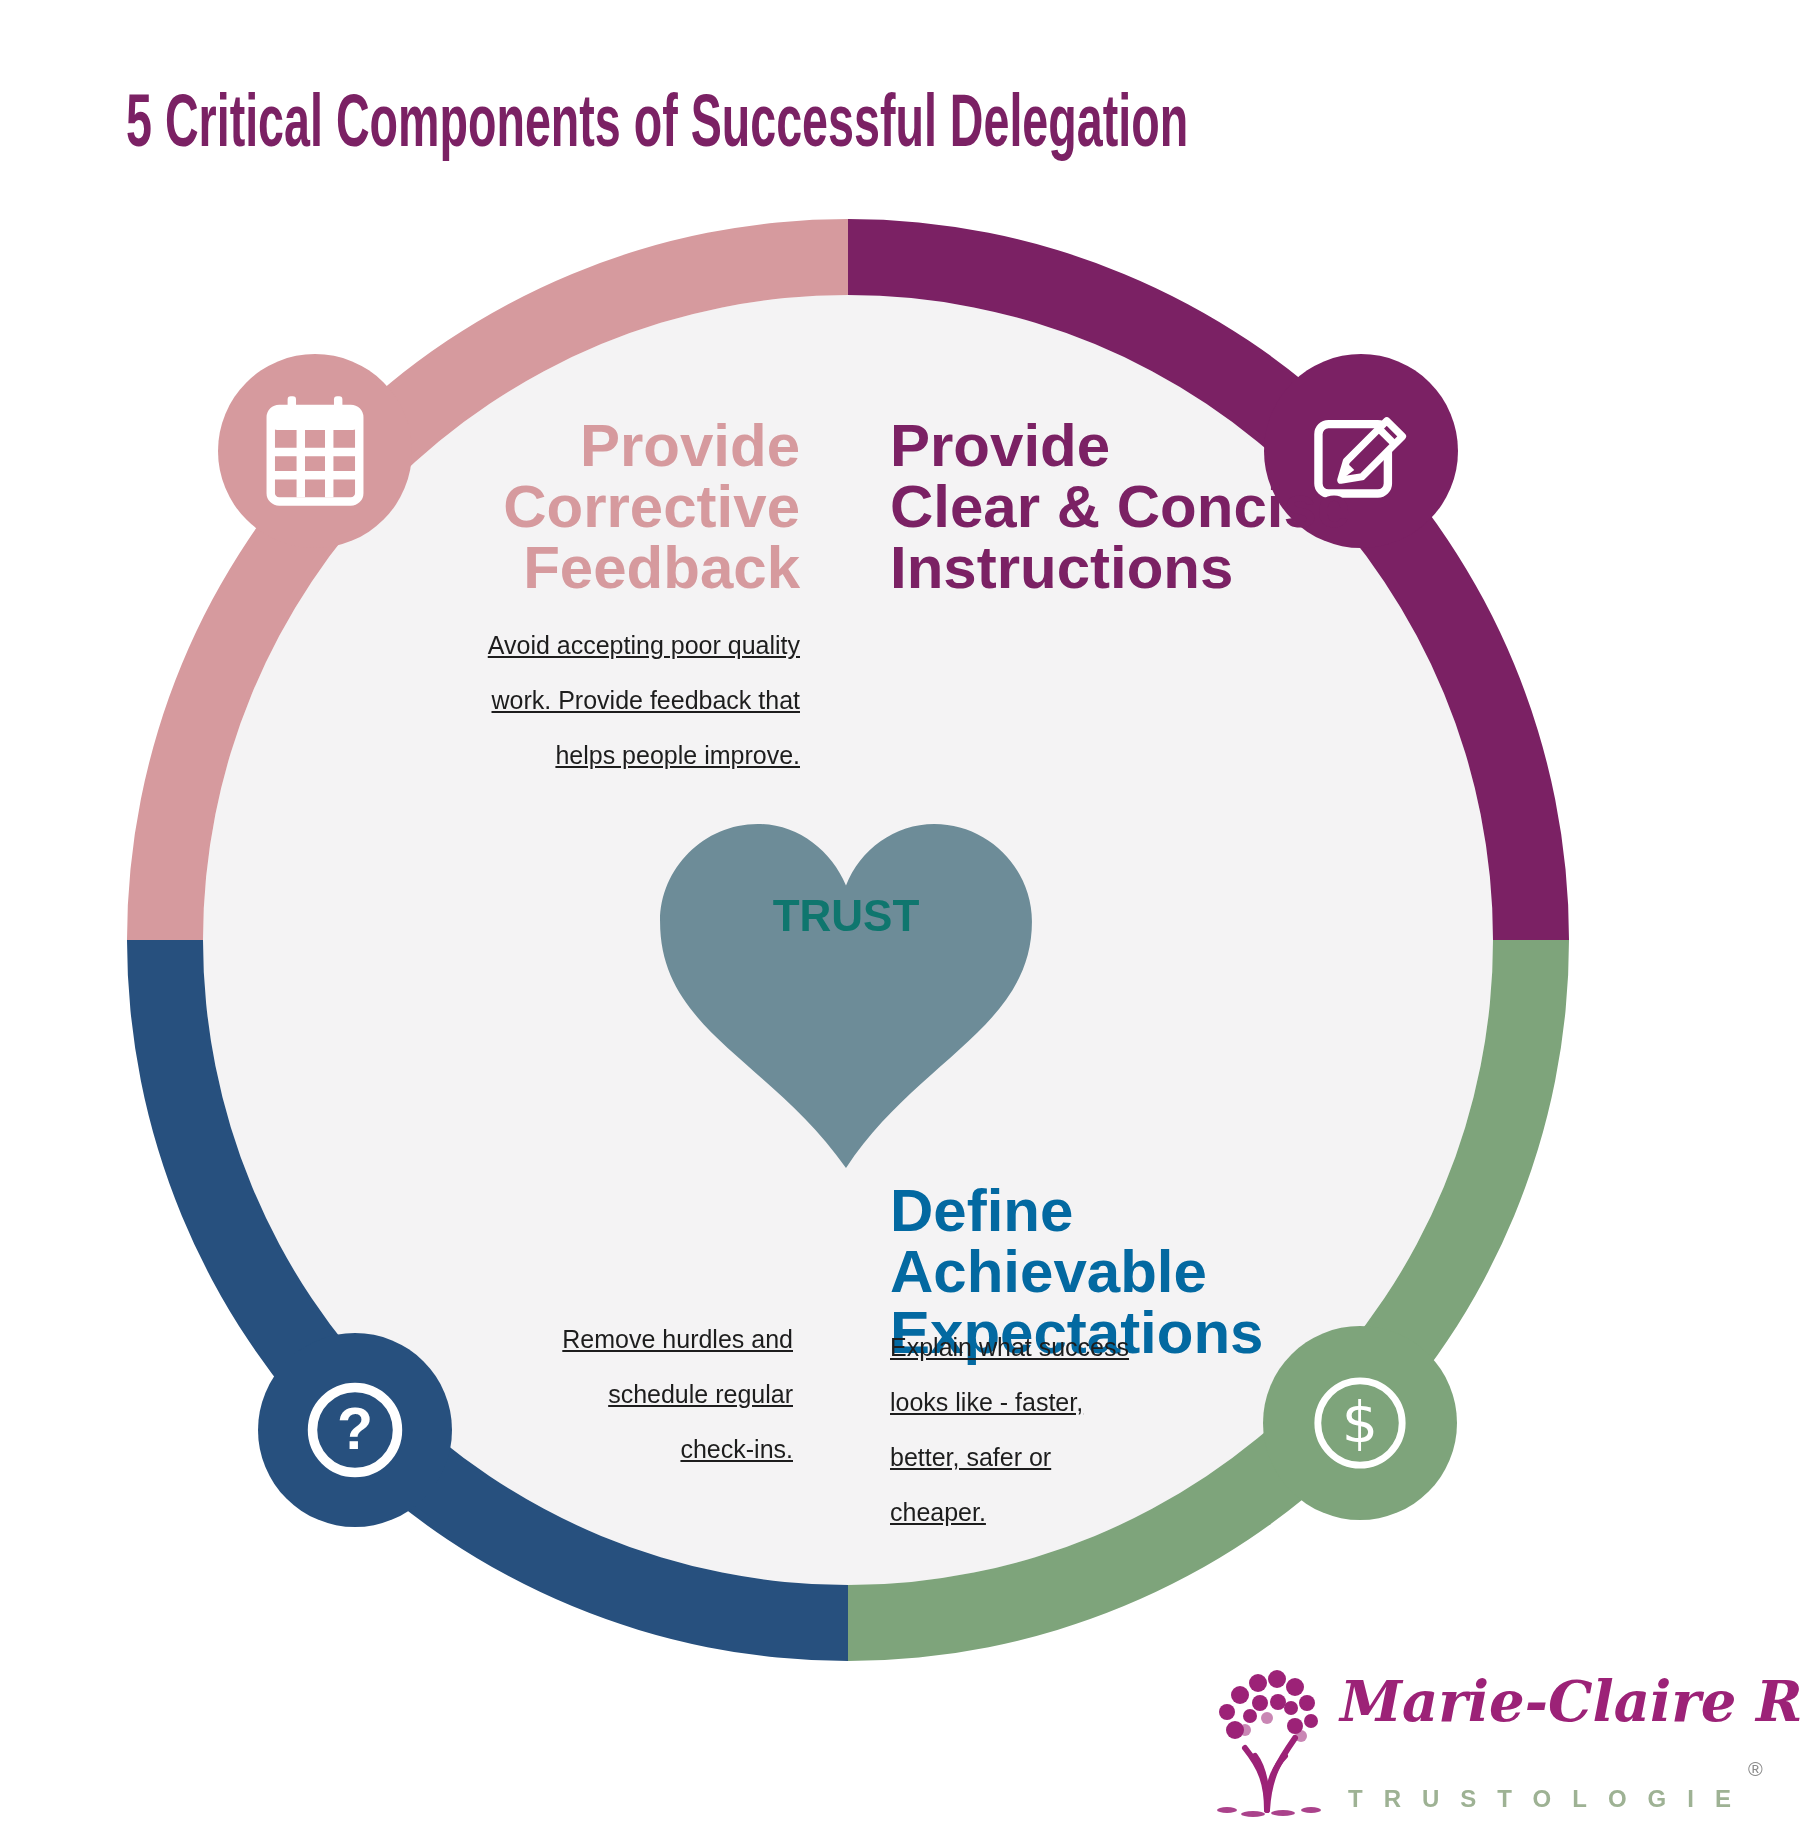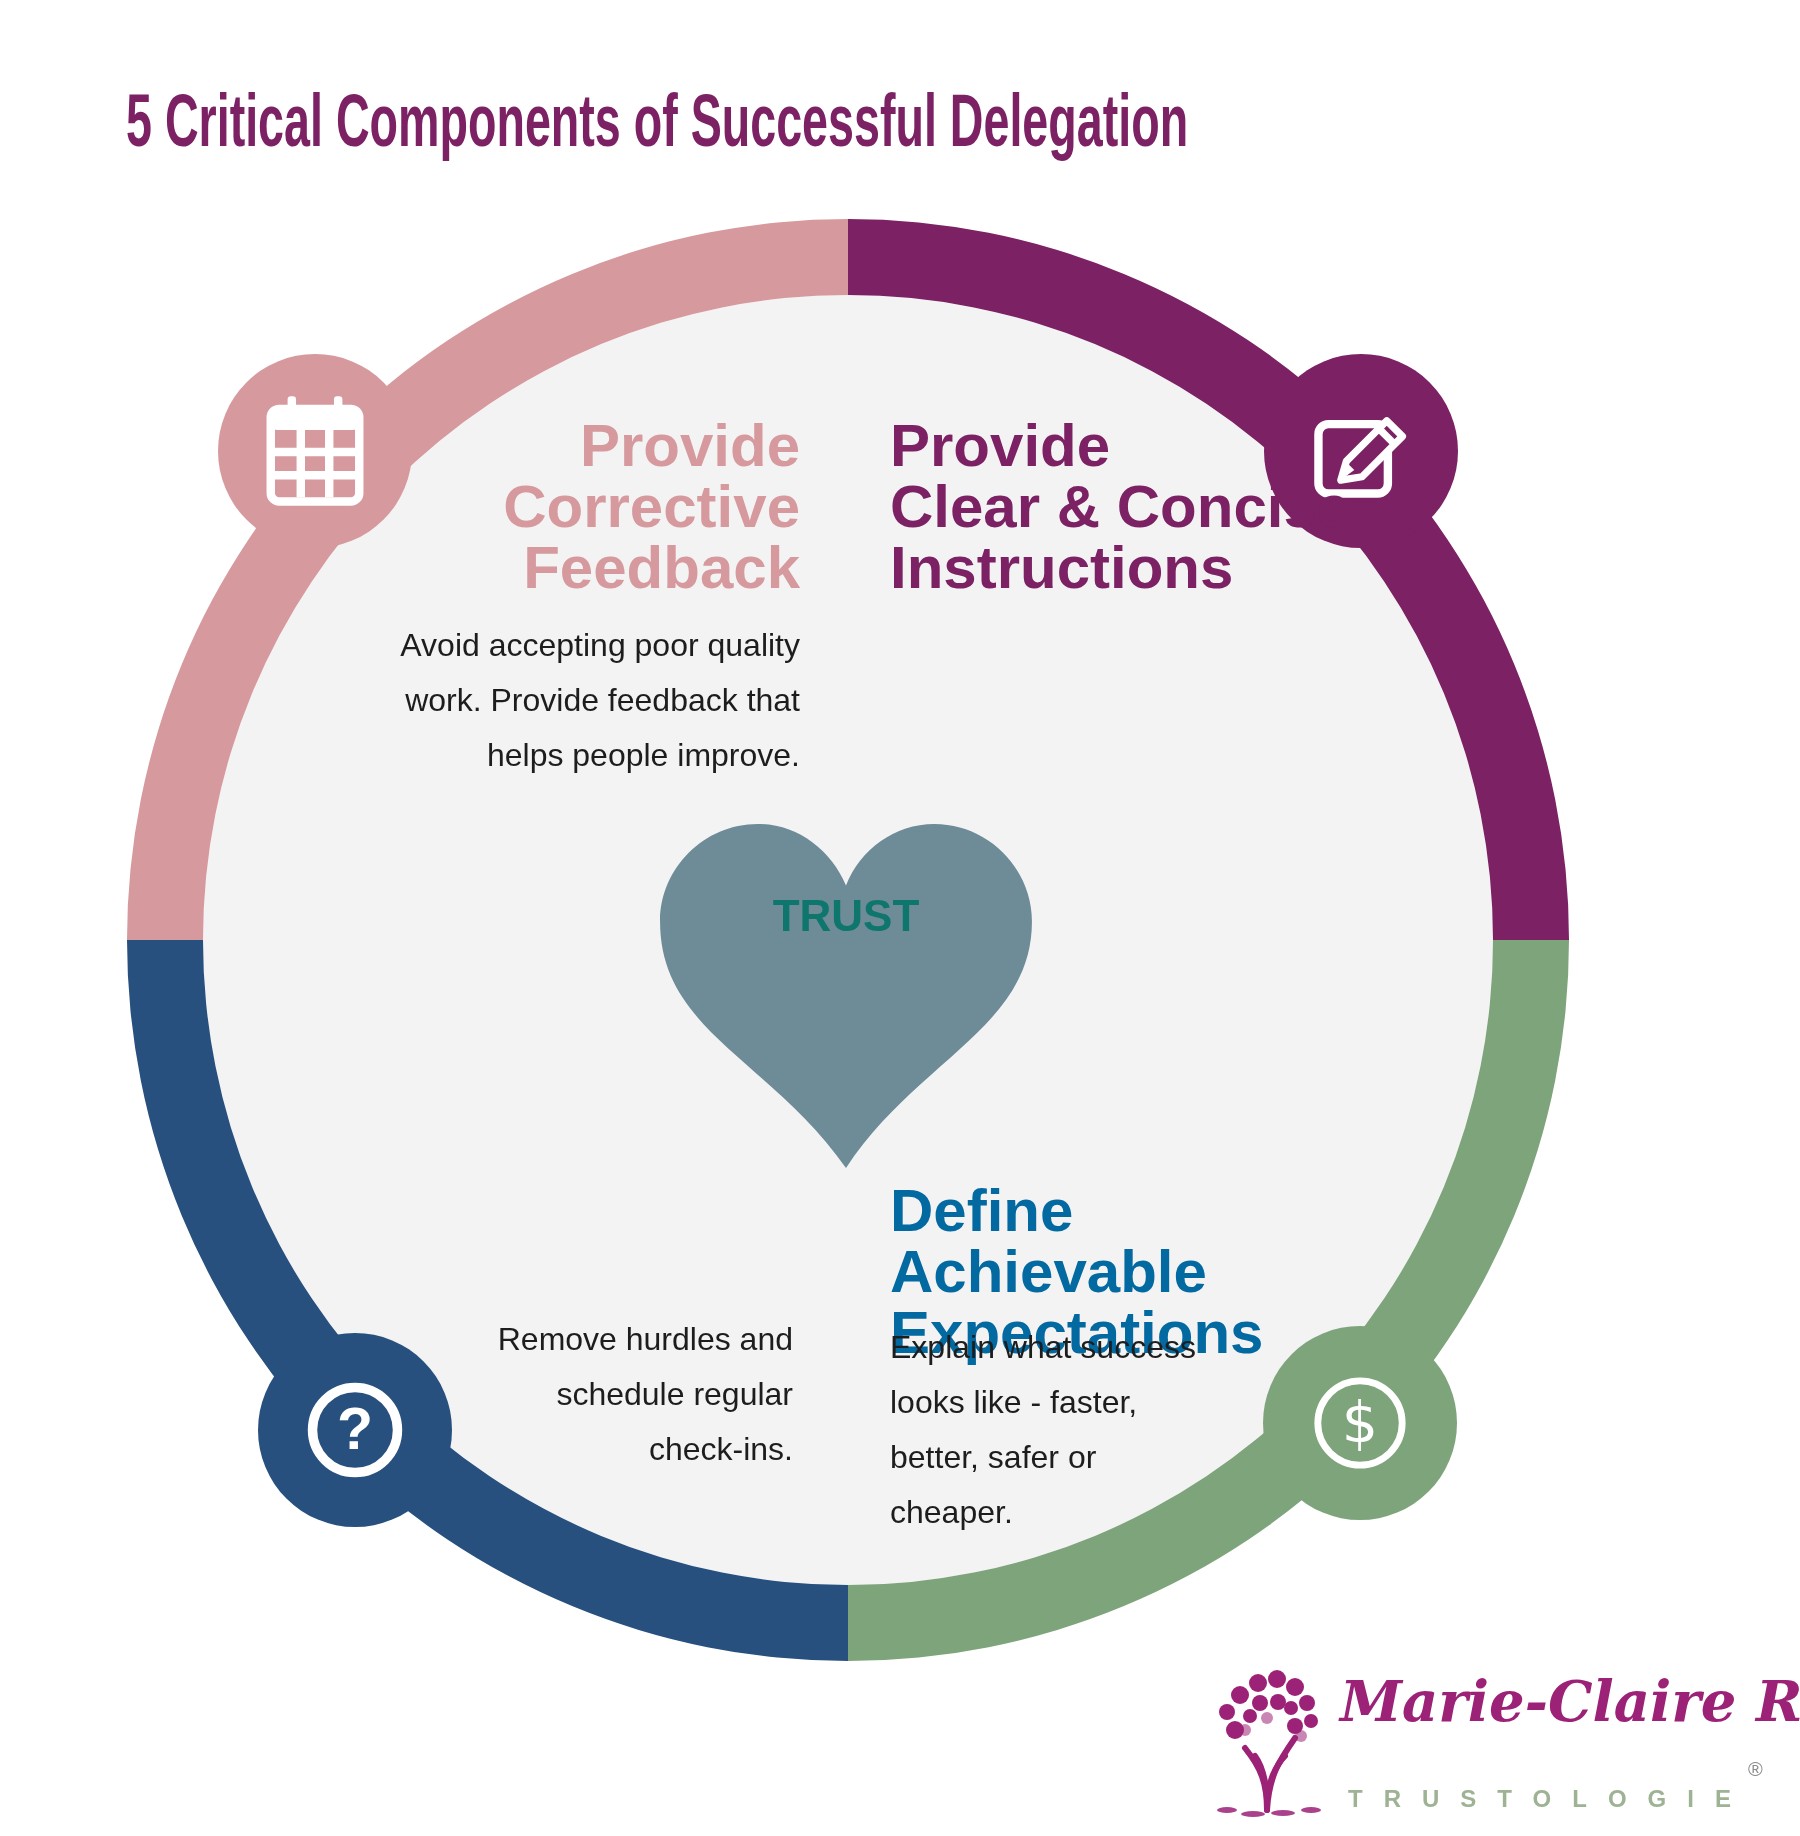--- a/index.html
+++ b/index.html
@@ -19,22 +19,23 @@
   }
   .badge-pink{background:#d69a9e;left:218px;top:354px;}
   .badge-purple{background:#7b2164;left:1264px;top:354px;}
   .badge-blue{background:#27507e;left:258px;top:1333px;}
   .badge-green{background:#7ea47b;left:1263px;top:1326px;}
   .sec-heading{
     position:absolute;font-weight:bold;font-size:60px;line-height:61px;
     white-space:pre-line;
   }
   .sec-body{
-    position:absolute;font-size:32px;line-height:55px;color:#1d1d1d;
+    position:absolute;font-size:25px;line-height:55px;color:#1d1d1d;
     white-space:pre-line;
+    text-decoration:underline;
   }
   .c-pink{color:#d69a9e;}
   .c-purple{color:#7b2164;}
   .c-blue{color:#27507e;}
   .c-green{color:#0369a1;}
   .ta-r{text-align:right;}
   .heading-tl{left:340px;top:415px;width:460px;}
   .body-tl{left:280px;top:618px;width:520px;}
   .heading-tr{left:890px;top:415px;width:470px;}
   .body-tr{left:890px;top:618px;width:480px;}

